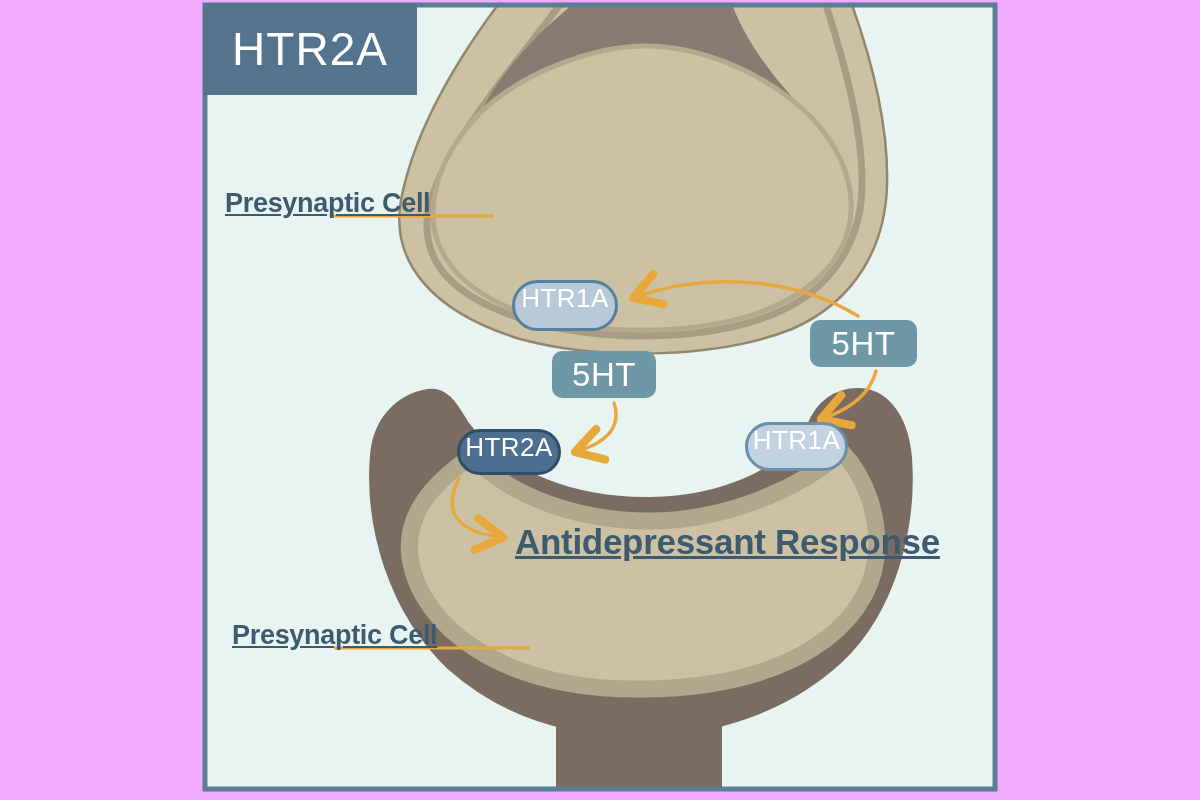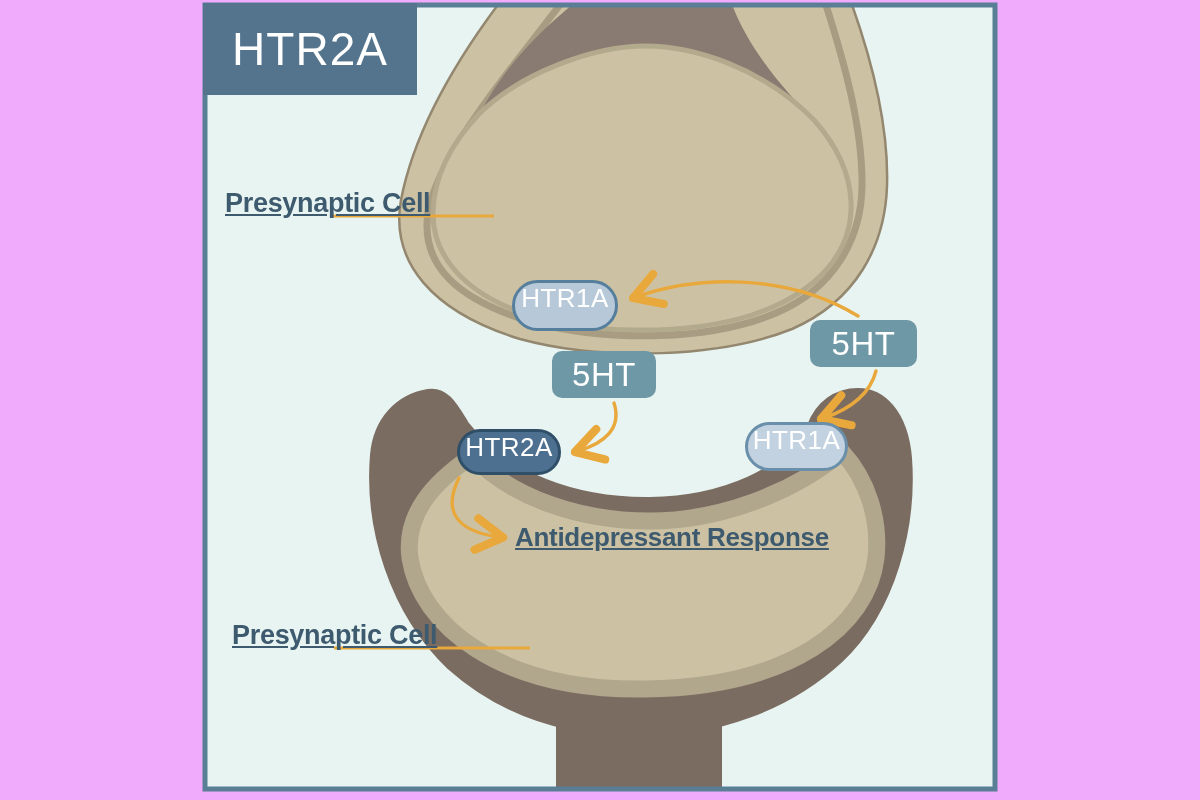--- a/index.html
+++ b/index.html
@@ -13,21 +13,21 @@
     position:absolute; left:203px; top:3px; width:214px; height:92px;
     background:#53748c; color:#ffffff; display:flex; align-items:center; justify-content:center;
     font-size:46px; font-weight:400; letter-spacing:1px;
   }
   .cell-label {
     position:absolute; color:#3d5a6e; font-size:27px; font-weight:bold;
     letter-spacing:-0.3px; white-space:nowrap;text-decoration:underline;
   }
   .label-presynaptic { left:225px; top:188px; }
   .label-postsynaptic { left:232px; top:620px; }
-  .label-response { left:515px; top:522px; font-size:26px; }
+  .label-response { left:515px; top:522px; font-size:35px; }
 
   .pill {
     position:absolute; display:flex; align-items:flex-start; justify-content:center;
     color:#ffffff; letter-spacing:0.5px; font-weight:400;
   }
   .pill-htr1a-pre {
     left:512px; top:280px; width:106px; height:51px; border-radius:26px;
     background:#b7c9d8; border:3px solid #557f9d; font-size:26px;
   }
   .pill-htr2a {

